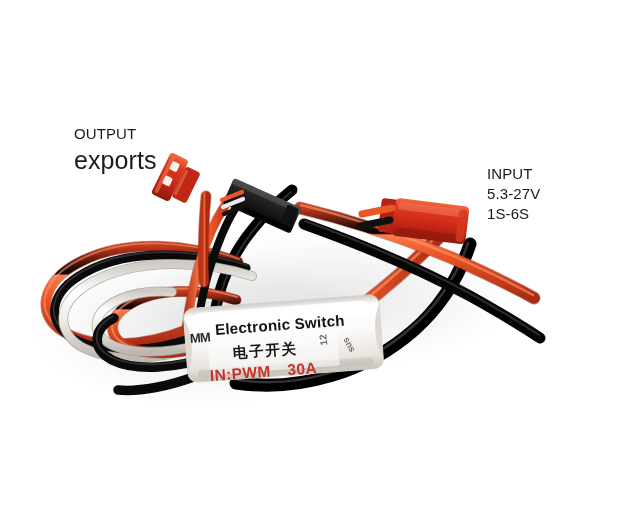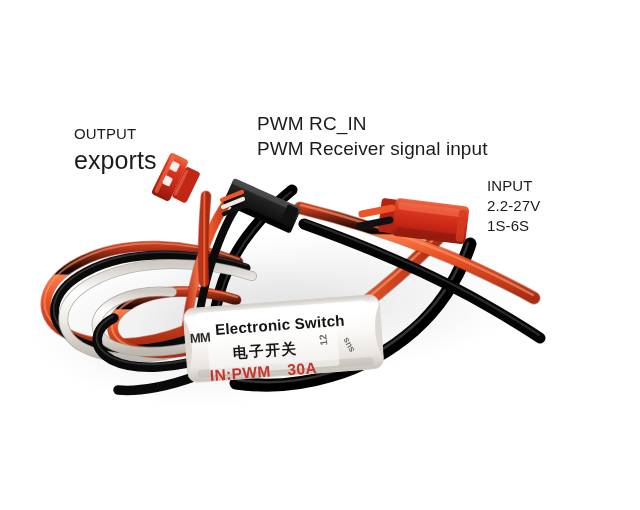--- a/index.html
+++ b/index.html
@@ -42,21 +42,21 @@
     display: block;
     font-size: 15px;
   }
   .anno .med {
     display: block;
     font-size: 19px;
   }
 
   #anno-output   { left: 74px;  top: 124px; }
   #anno-pwm      { left: 257px; top: 111px; }
-  #anno-input    { left: 487px; top: 176px; }
+  #anno-input    { left: 487px; top: 164px; }
 
   
   .label-text {
     position: absolute;
     white-space: nowrap;
     transform-origin: left center;
   }
   #lbl-en {
     left: 215px; top: 321px;
     font-size: 15.2px;
@@ -306,24 +306,20 @@
   <span class="label-text" id="lbl-cn">电子开关</span>
   <span class="label-text" id="lbl-spec"><span>IN:PWM</span><span class="gap"></span><span>30A</span></span>
   <span class="label-text" id="lbl-side-a">12</span>
   <span class="label-text" id="lbl-side-b">sus</span>
 
   <div class="anno" id="anno-output">
     <span class="small">OUTPUT</span>
     <span class="big">exports</span>
   </div>
 
-  <div class="anno" id="anno-pwm">
-    <span class="med">PWM RC_IN</span>
-    <span class="med">PWM Receiver signal input</span>
-  </div>
 
   <div class="anno" id="anno-input">
     <span class="small">INPUT</span>
-    <span class="small">2.2-27V</span>
+    <span class="small">5.3-27V</span>
     <span class="small">1S-6S</span>
   </div>
 
 </div>
 
 </body></html>

